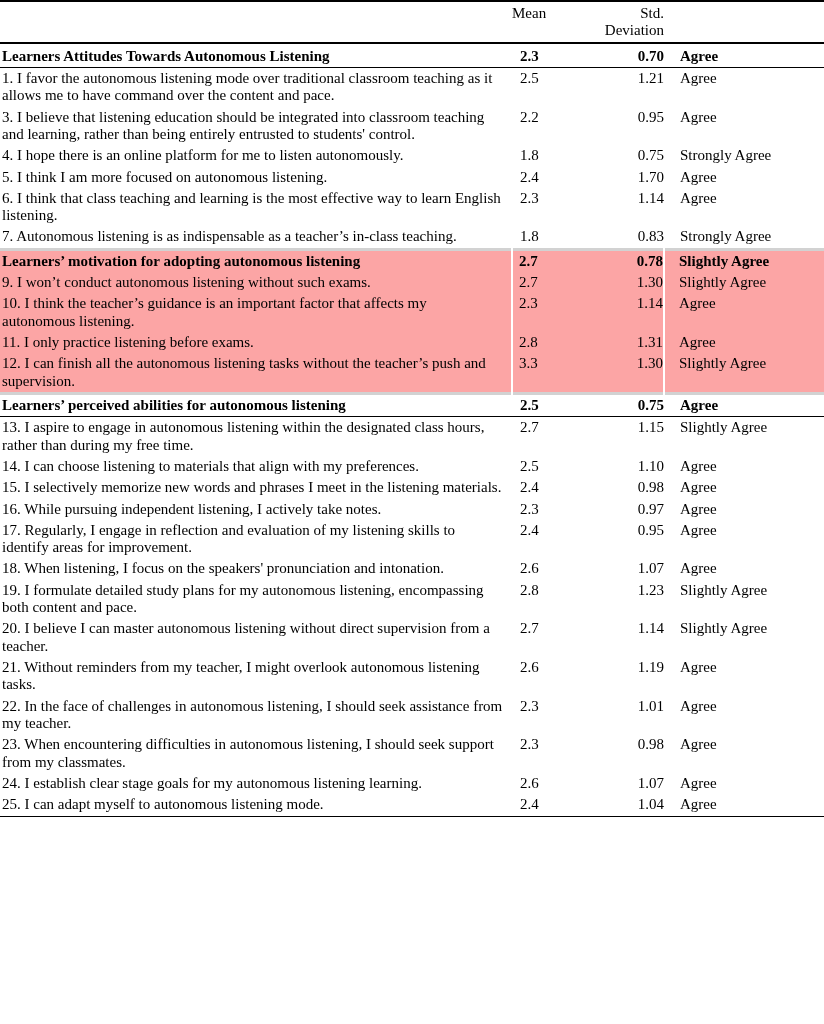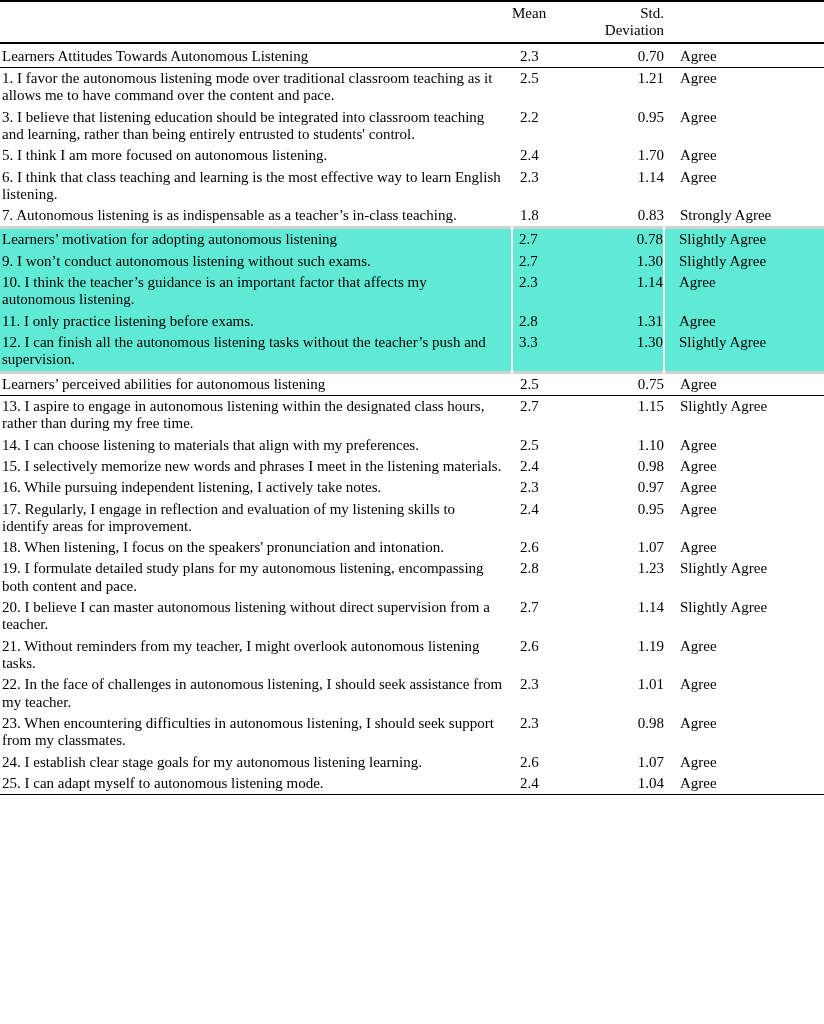--- a/index.html
+++ b/index.html
@@ -66,27 +66,27 @@
     padding: 2px 0 2px 12px;
     text-align: right;
   }
   td.interp {
     padding: 2px 0 2px 16px;
     text-align: left;
     white-space: nowrap;
   }
 
   tr.section-head td {
-    font-weight: normal;
+    font-weight: bold;
     padding-top: 2px;
     padding-bottom: 2px;
   }
 
   
-  tr.shaded td { background: #5eead4; }
+  tr.shaded td { background: #fca5a5; }
   tr.shaded td.mean   { border-left: 2px solid #ffffff; padding-left: 6px; }
   tr.shaded td.interp { border-left: 2px solid #ffffff; padding-left: 14px; }
 
   tr.shade-cap td { background: #d2d2d2; height: 3px; padding: 0; font-size: 0; line-height: 0; }
   tr.shade-cap td.mean   { border-left: 2px solid #ffffff; }
   tr.shade-cap td.interp { border-left: 2px solid #ffffff; }
 </style>
 </head>
 <body>
 
@@ -135,20 +135,26 @@
           <td class="sd">1.21</td>
           <td class="interp">Agree</td>
         </tr>
         <tr class="data-row">
           <td class="item">3. I believe that listening education should be integrated into classroom teaching and learning, rather than being entirely entrusted to students' control.</td>
           <td class="mean">2.2</td>
           <td class="sd">0.95</td>
           <td class="interp">Agree</td>
         </tr>
         <tr class="data-row">
+          <td class="item">4. I hope there is an online platform for me to listen autonomously.</td>
+          <td class="mean">1.8</td>
+          <td class="sd">0.75</td>
+          <td class="interp">Strongly Agree</td>
+        </tr>
+        <tr class="data-row">
           <td class="item">5. I think I am more focused on autonomous listening.</td>
           <td class="mean">2.4</td>
           <td class="sd">1.70</td>
           <td class="interp">Agree</td>
         </tr>
         <tr class="data-row">
           <td class="item">6. I think that class teaching and learning is the most effective way to learn English listening.</td>
           <td class="mean">2.3</td>
           <td class="sd">1.14</td>
           <td class="interp">Agree</td>

